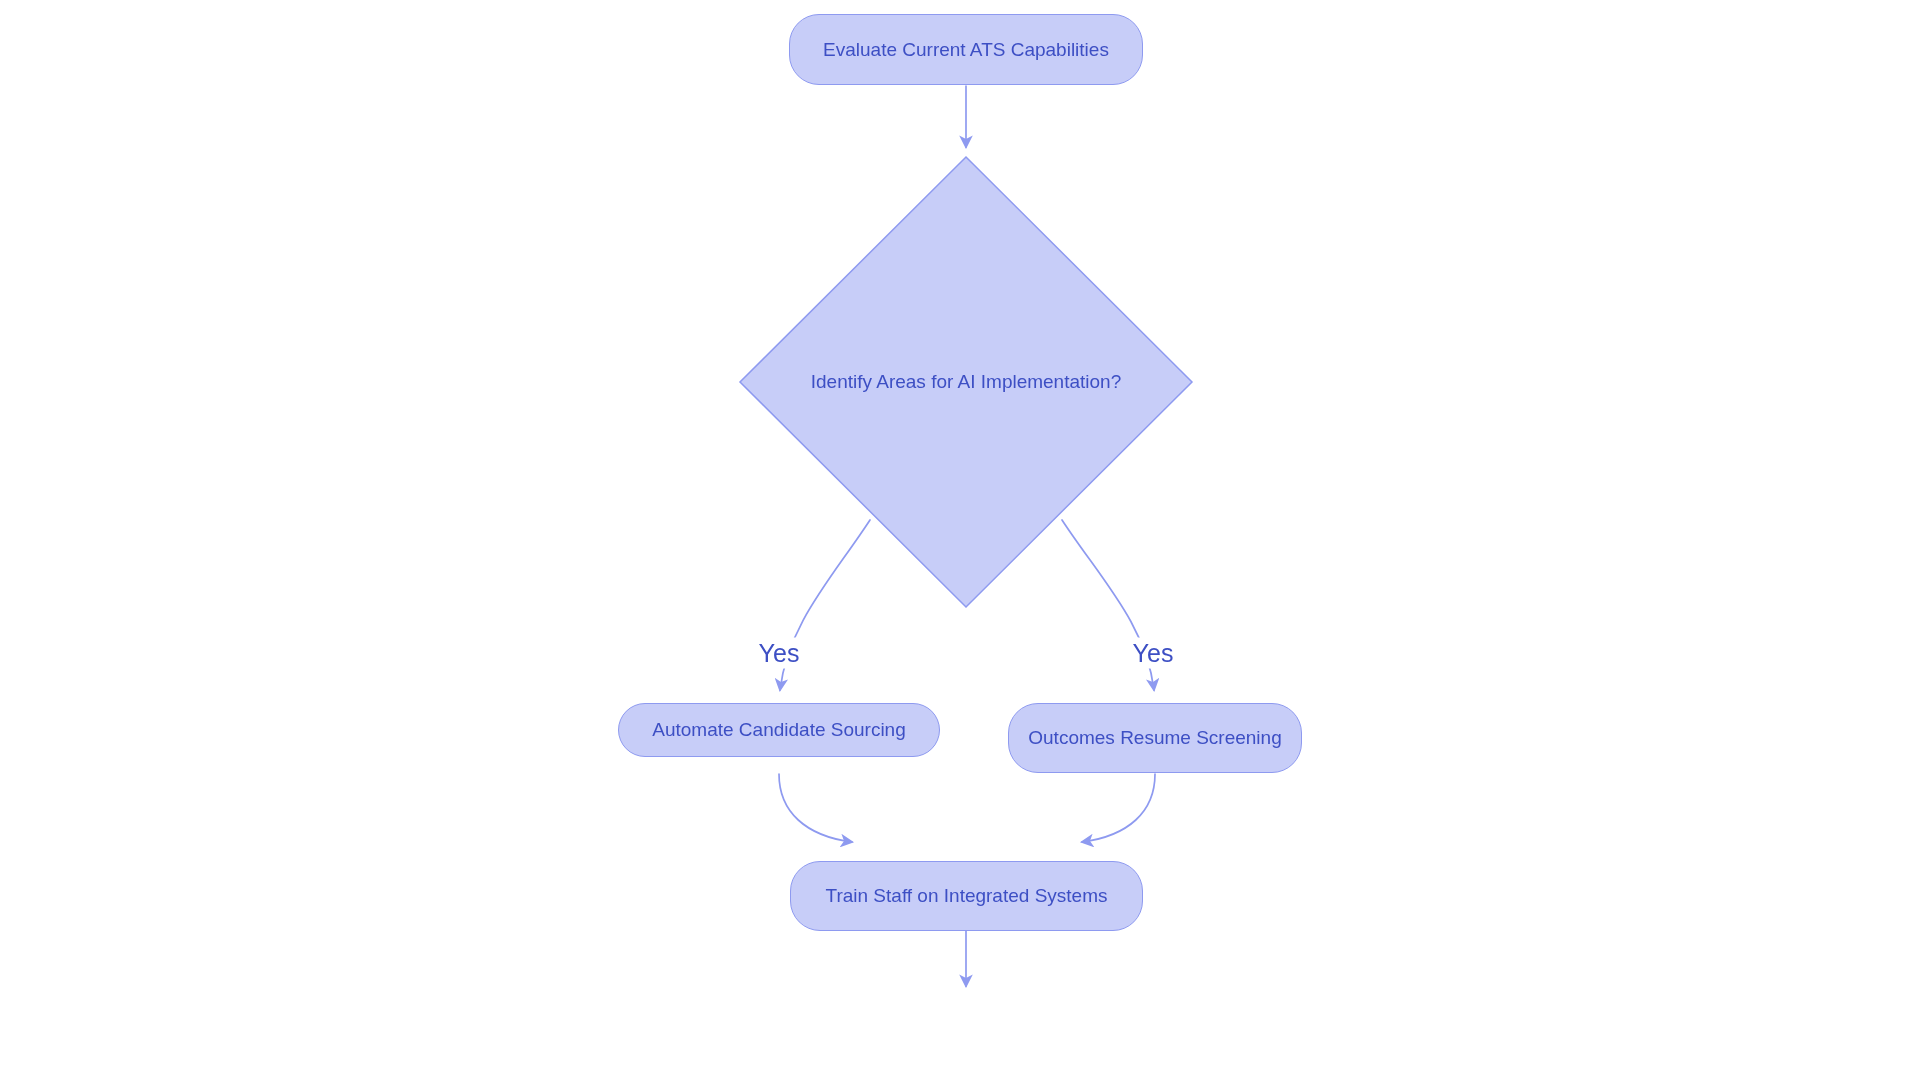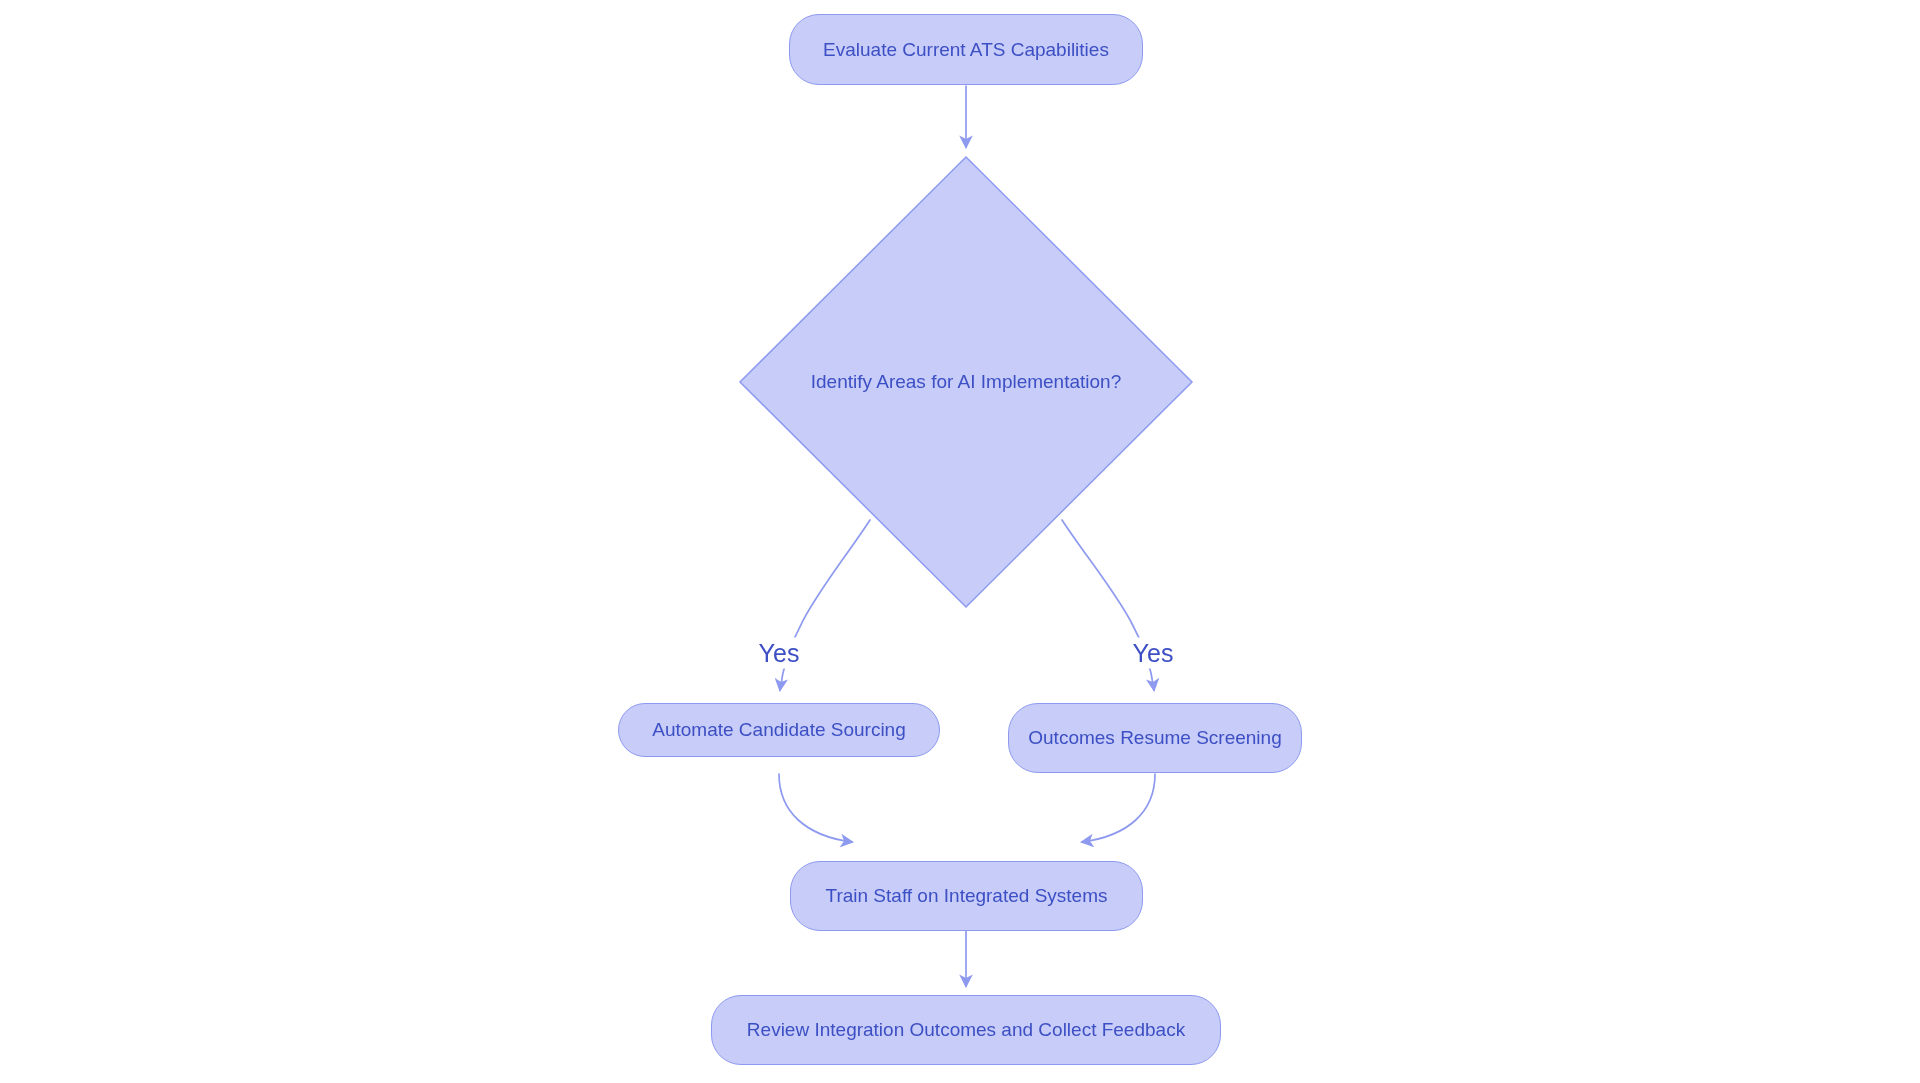--- a/index.html
+++ b/index.html
@@ -81,17 +81,14 @@
   </div>
 
   <div class="node" style="left:1008px;top:703px;width:294px;height:70px;">
     <span>Outcomes Resume Screening</span>
   </div>
 
   <div class="node" style="left:790px;top:849px;width:353px;height:70px;margin-top:12px;">
     <span>Train Staff on Integrated Systems</span>
   </div>
 
-  <div class="node" style="left:711px;top:995px;width:510px;height:70px;">
-    <span>Review Integration Outcomes and Collect Feedback</span>
-  </div>
 
 </div>
 
 </body></html>

